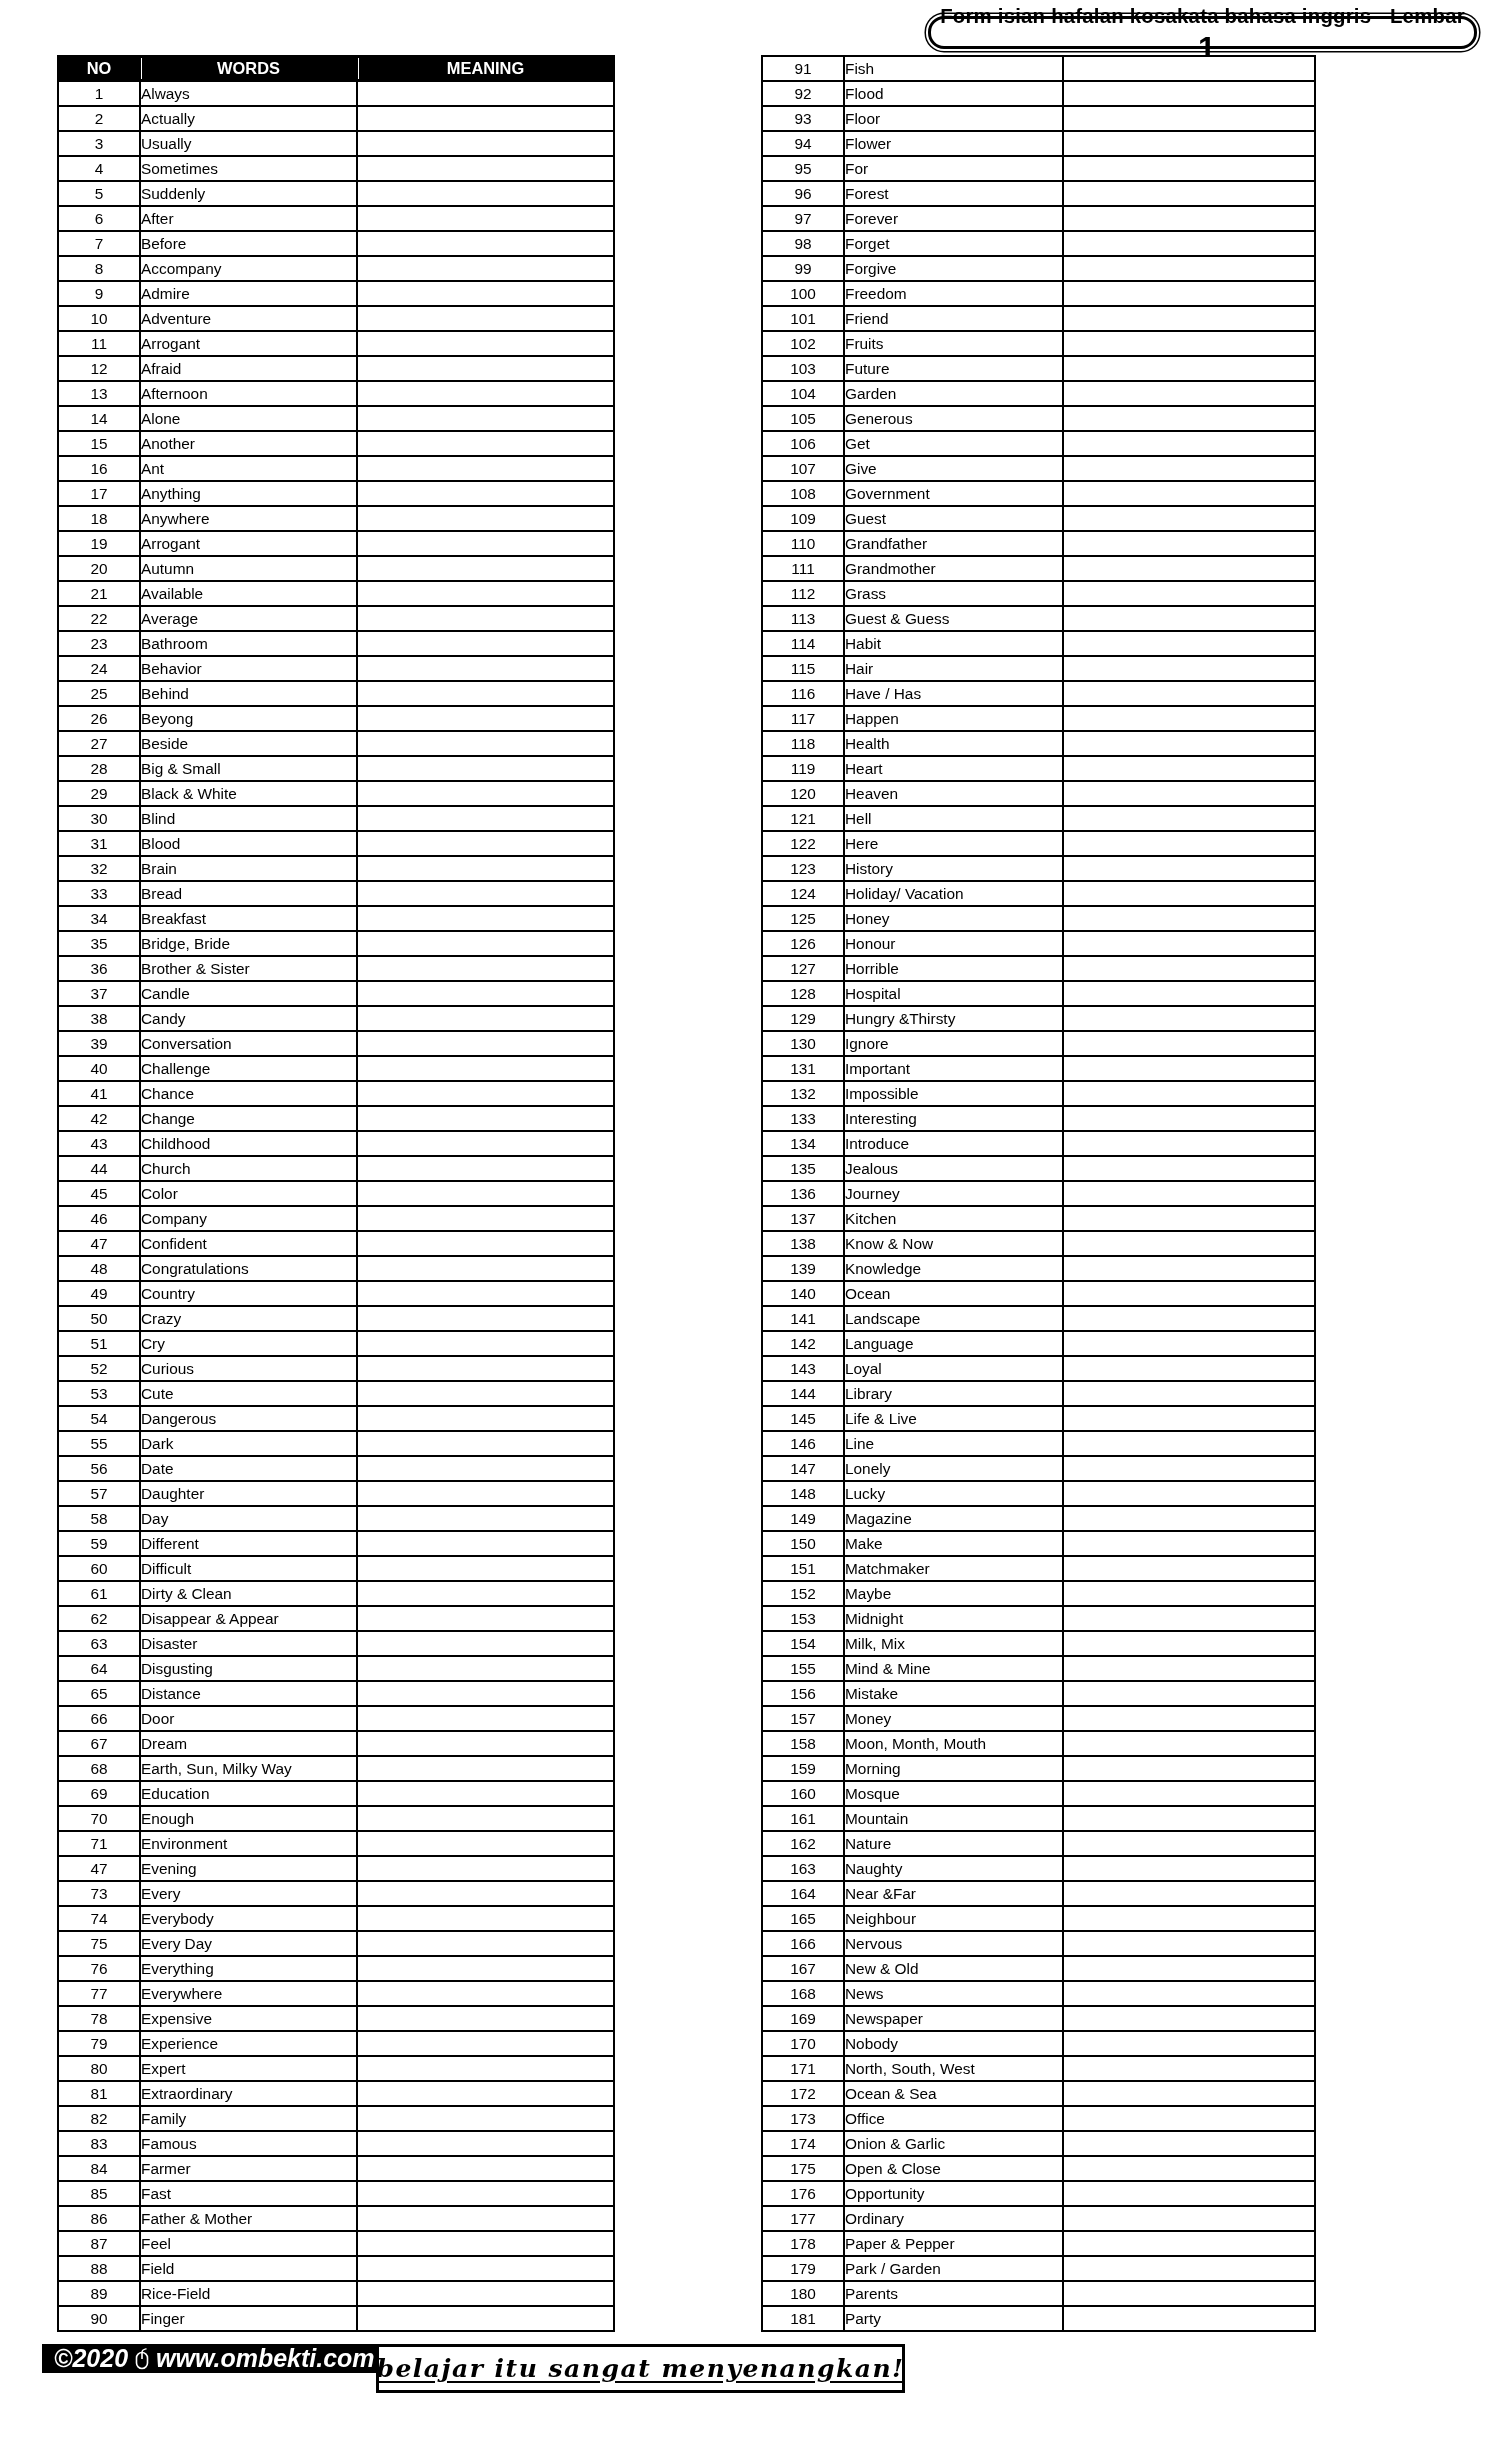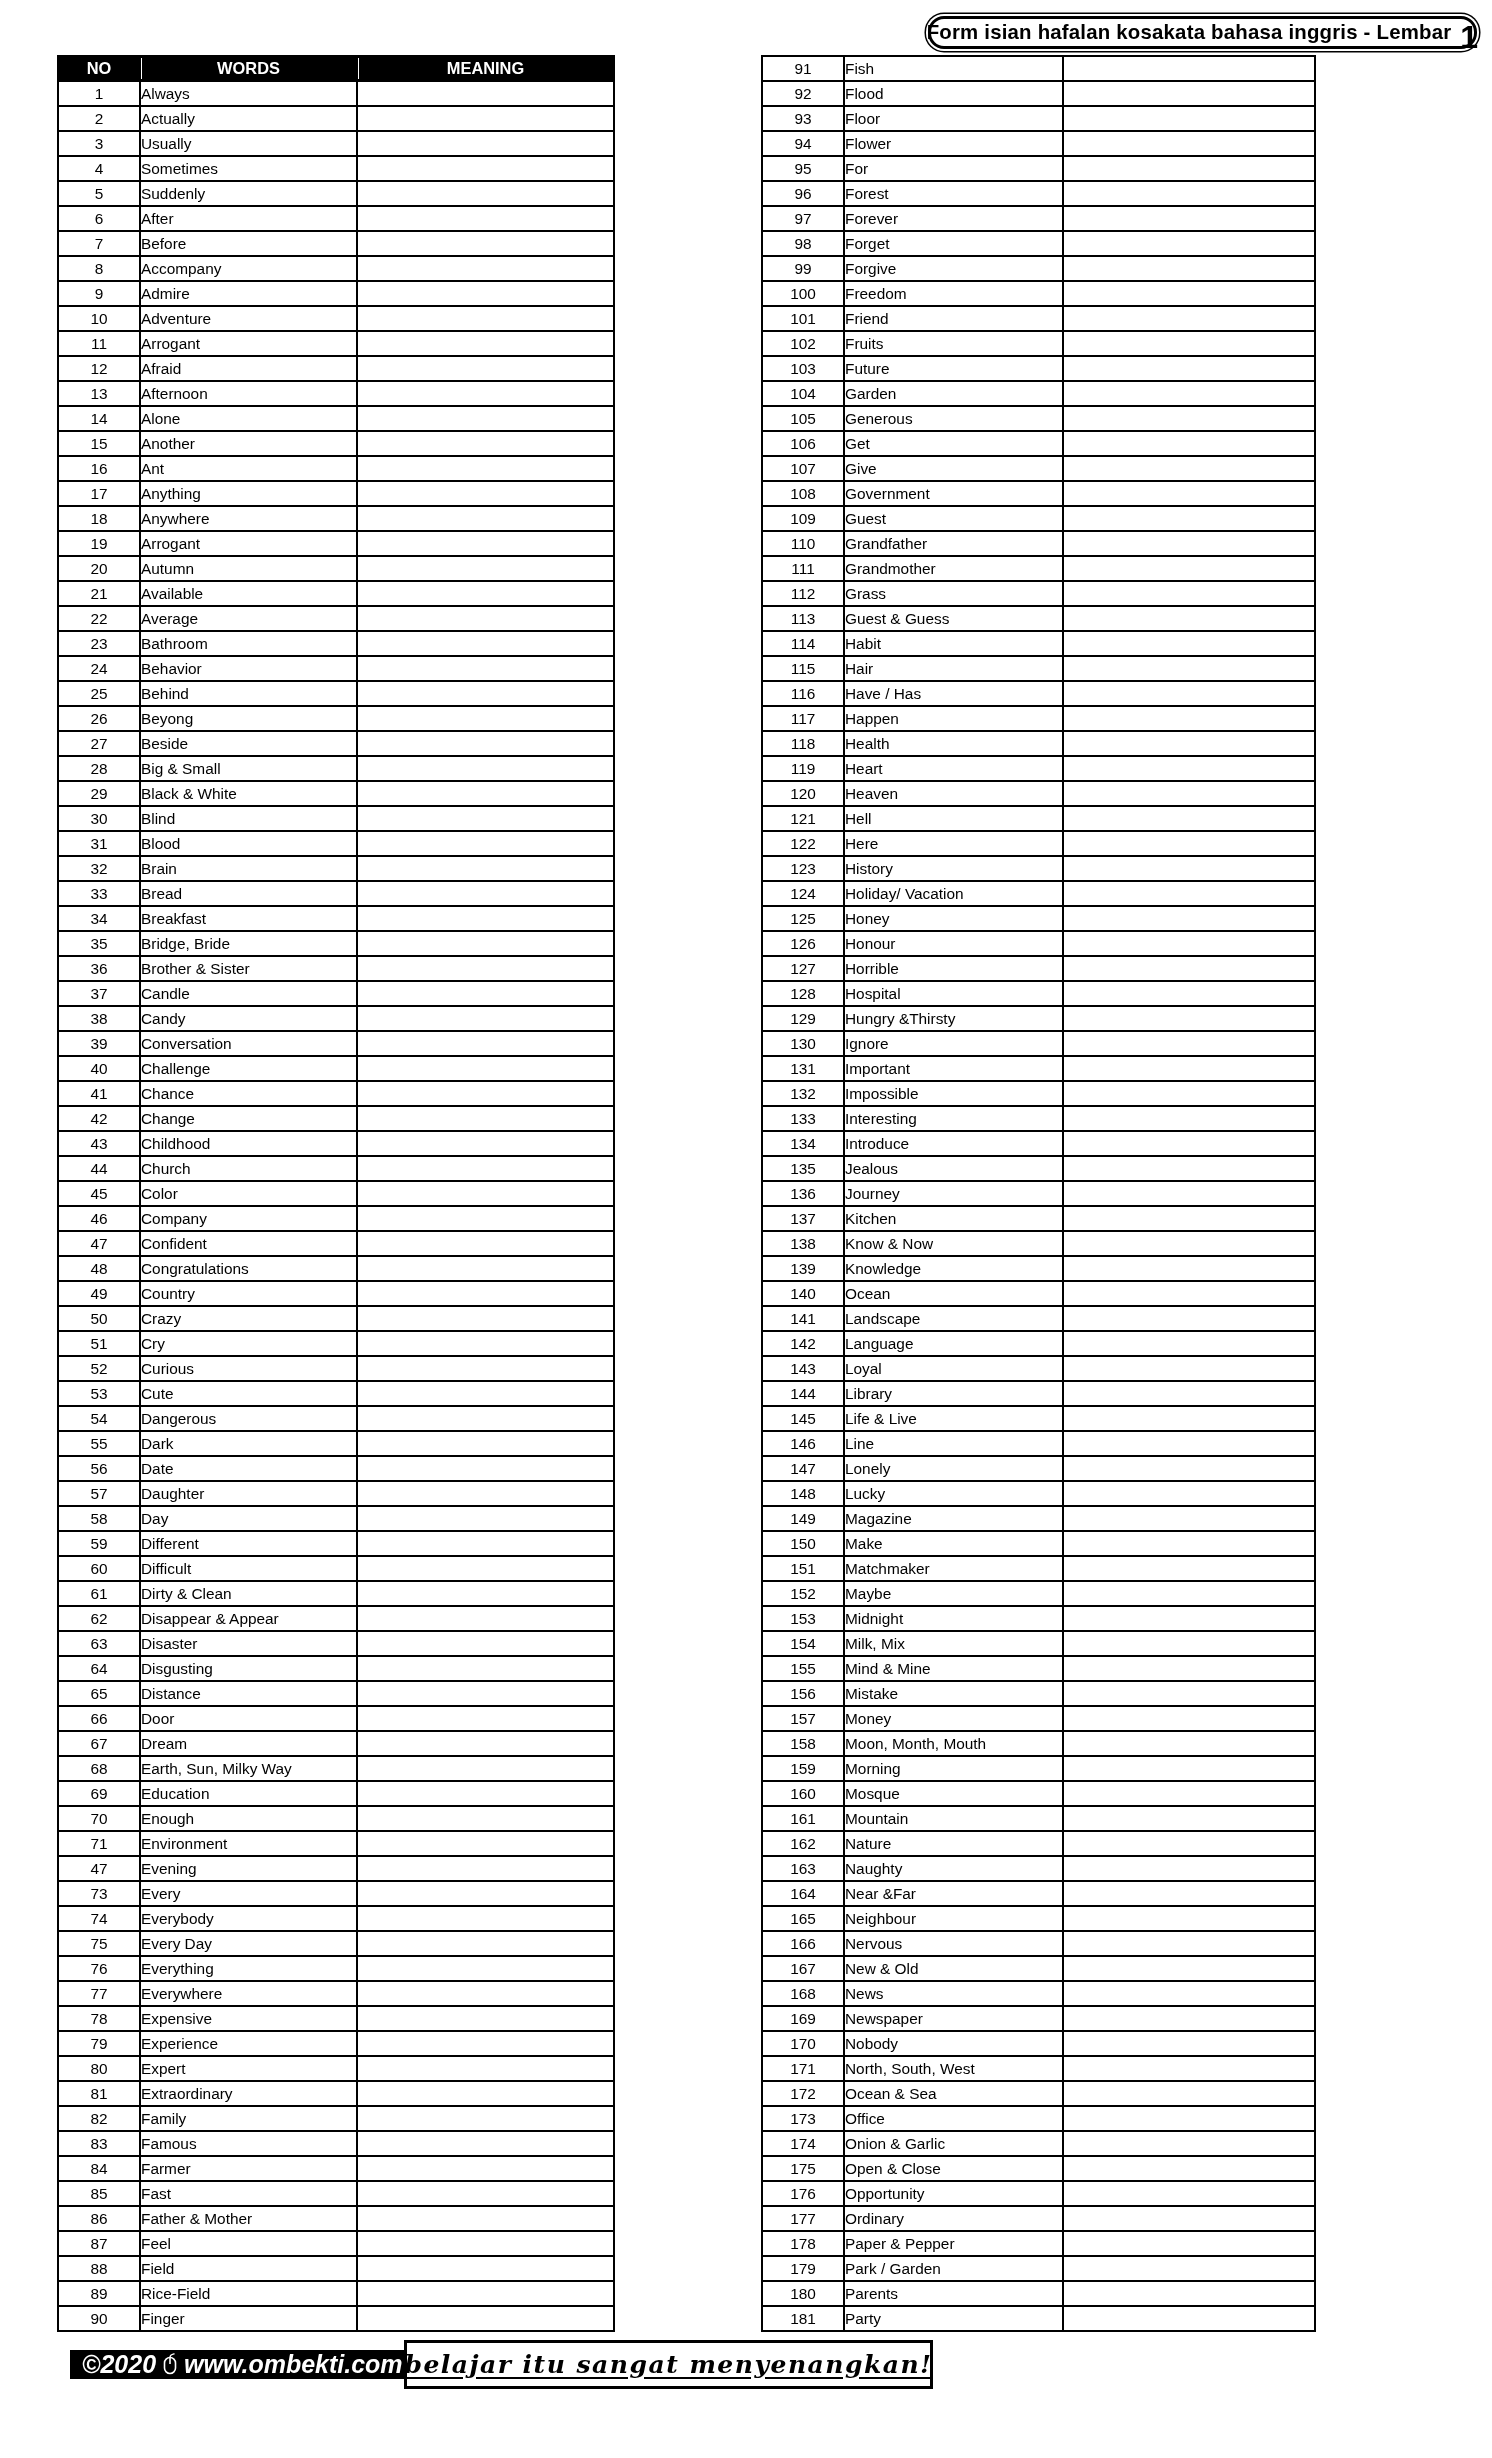--- a/index.html
+++ b/index.html
@@ -9,20 +9,21 @@
   }
 
   
   .badge {
     position:absolute; top:16px; left:928px; width:549px; height:33px;
     border:3px solid #000; border-radius:16px; box-sizing:border-box;
     background:#fff; display:flex; align-items:center; justify-content:center;
     font-weight:bold; font-size:20.4px; letter-spacing:0.2px;
     box-shadow:0 0 0 2px #fff, 0 0 0 3.5px #000;
     white-space:nowrap;
+    flex-direction:column;
   }
   .badge-num { font-size:32px; line-height:1; margin-left:9px; position:relative; top:4px; font-weight:bold; }
 
   
   table.vocab {
     position:absolute; top:55px; border-collapse:collapse; table-layout:fixed;padding-left:42px;
   }
   table.vocab.left  { left:57px;  width:555px; }
   table.vocab.right { left:761px; width:552px; }
   .vocab th, .vocab td {
@@ -34,21 +35,21 @@
     text-align:center; position:relative;
   }
   .vocab th + th::before {
     content:""; position:absolute; left:-1px; top:1px; bottom:1px; width:2px; background:#fff;
   }
   .td-no   { text-align:center; font-size:15.4px; }
   .td-word { text-align:left; padding-left:11px; font-size:15.4px; }
   .td-meaning { background:#fff; }
 
   
-  .footer { position:absolute; left:70px; top:2344px; height:40px; display:flex; align-items:center; }
+  .footer { position:absolute; left:42px; top:2344px; height:40px; display:flex; align-items:flex-start; }
   .footer-black {
     background:#000; color:#fff; width:334px; box-sizing:border-box;
     display:flex; align-items:center; gap:7px; padding:0 12px;
     font-weight:bold; font-style:italic; font-size:25px; white-space:nowrap;
   }
   .footer-box {
     border:3px solid #000; background:#fff; width:529px; box-sizing:border-box;
     display:flex; align-items:center; justify-content:center; padding:7px 10px; white-space:nowrap;
   }
   .slogan {

